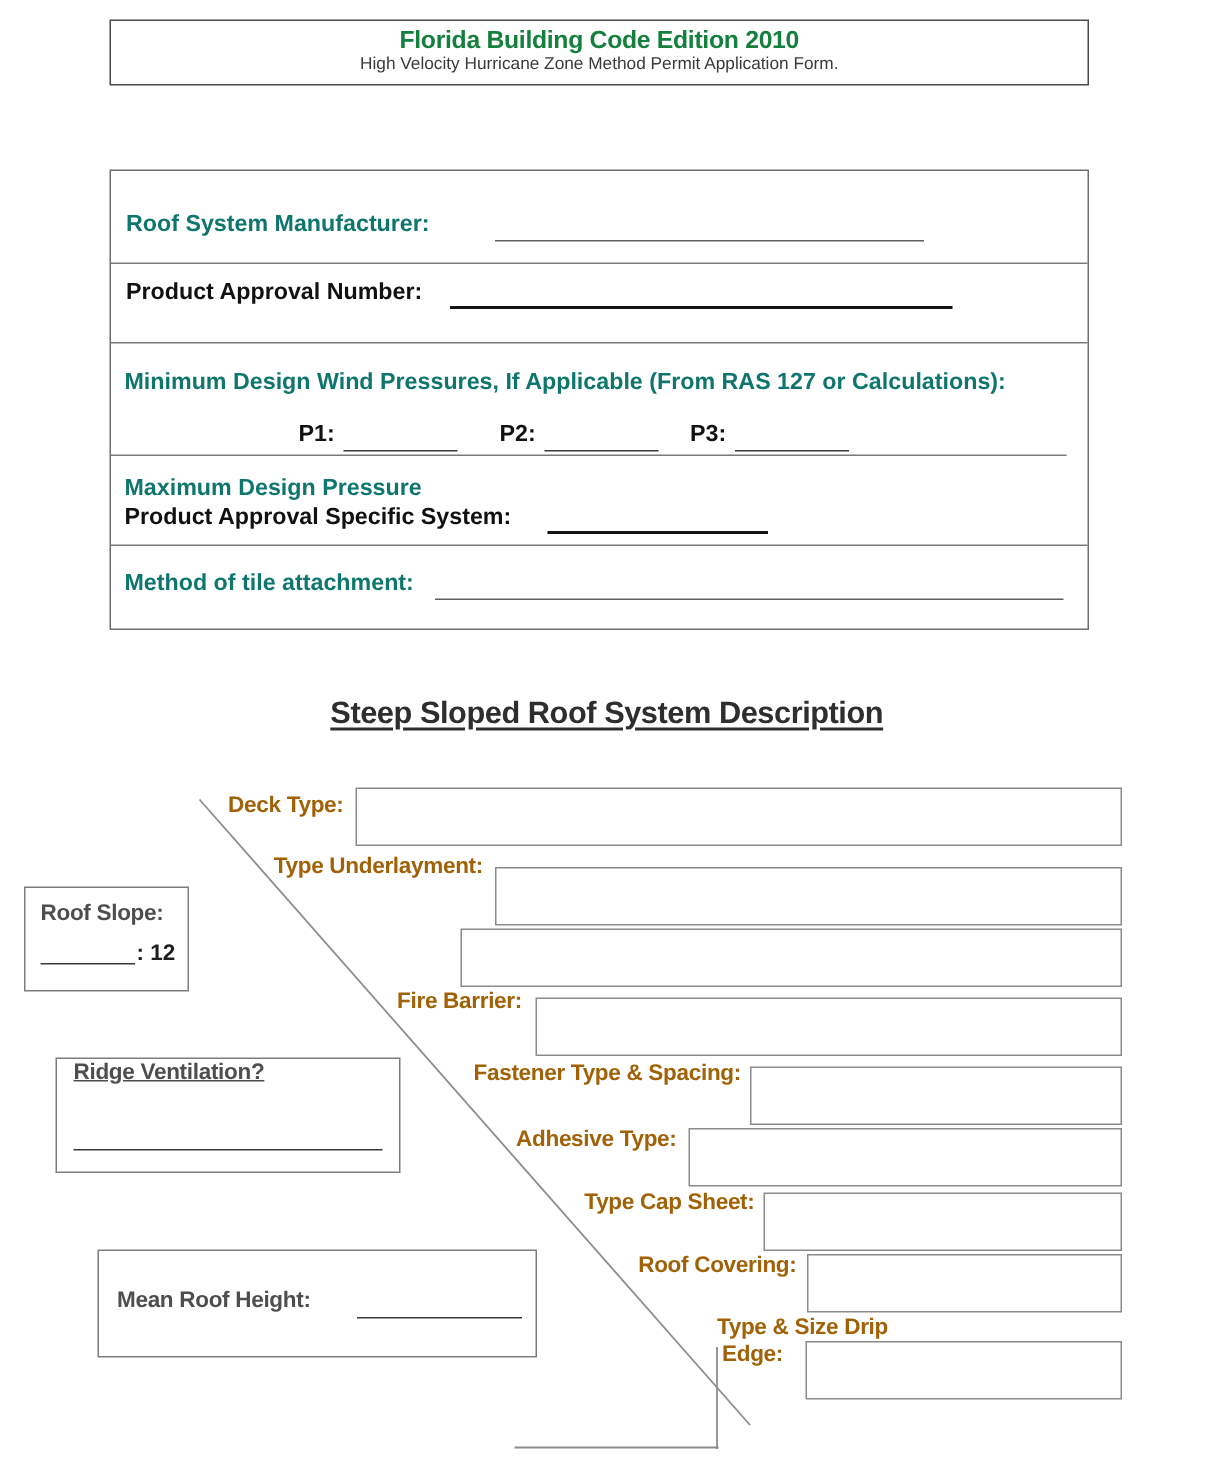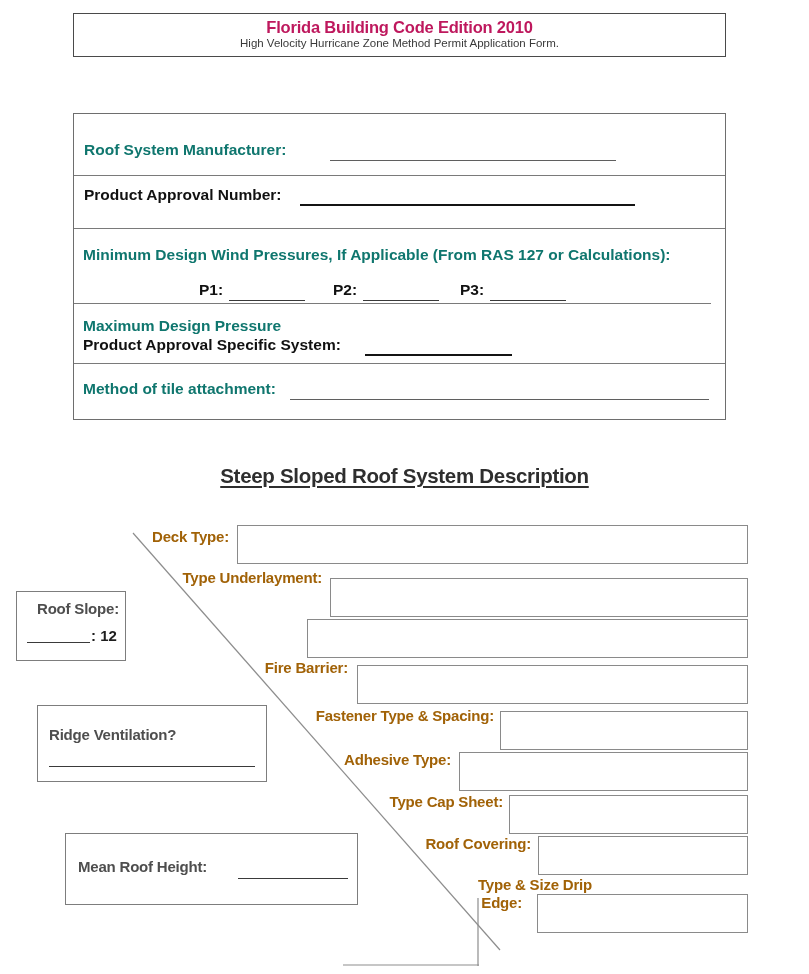--- a/index.html
+++ b/index.html
@@ -28,21 +28,21 @@
     top: 13px;
     width: 653px;
     height: 44px;
     border: 1.5px solid #4a4a4a;
     box-sizing: border-box;
     text-align: center;
   }
   .header-title {
     font-size: 16.5px;
     font-weight: bold;
-    color: #be185d;
+    color: #15803d;
     letter-spacing: -0.2px;
     margin-top: 4px;
     line-height: 1.1;
   }
   .header-sub {
     font-size: 11.5px;
     color: #3a3a3a;
     margin-top: 1px;
     line-height: 1.1;
   }
@@ -234,27 +234,27 @@
   <div class="desc-input" style="left:509px; top:795px; width:239px; height:39px;"></div>
 
   <div class="desc-label" style="left:0px; top:835px; width:531px;">Roof Covering:</div>
   <div class="desc-input" style="left:538px; top:836px; width:210px; height:39px;"></div>
 
   <div class="desc-label" style="left:0px; top:876px; width:592px; text-align:right;">Type &amp; Size Drip</div>
   <div class="desc-label" style="left:0px; top:894px; width:522px; text-align:right;">Edge:</div>
   <div class="desc-input" style="left:537px; top:894px; width:211px; height:39px;"></div>
 
   <div class="side-box" style="left:16px; top:591px; width:110px; height:70px;">
-    <div class="side-label" style="left:10px; top:8px;margin-left:10px;">Roof Slope:</div>
+    <div class="side-label" style="left:10px; top:8px;">Roof Slope:</div>
     <div class="rule rule-med" style="left:10px; top:50px; width:63px;"></div>
     <div class="slope-12" style="left:74px; top:35px;">: 12</div>
   </div>
 
   <div class="side-box" style="left:37px; top:705px; width:230px; height:77px;">
-    <div class="side-label" style="left:11px; top:20px;">Ridge Ventilation?</div>
+    <div class="side-label" style="left:11px; top:0;text-decoration:underline;">Ridge Ventilation?</div>
     <div class="rule rule-med" style="left:11px; top:60px; width:206px;"></div>
   </div>
 
   <div class="side-box" style="left:65px; top:833px; width:293px; height:72px;">
     <div class="side-label" style="left:12px; top:24px;">Mean Roof Height:</div>
     <div class="rule rule-med" style="left:172px; top:44px; width:110px;"></div>
   </div>
 
 </div>
 

